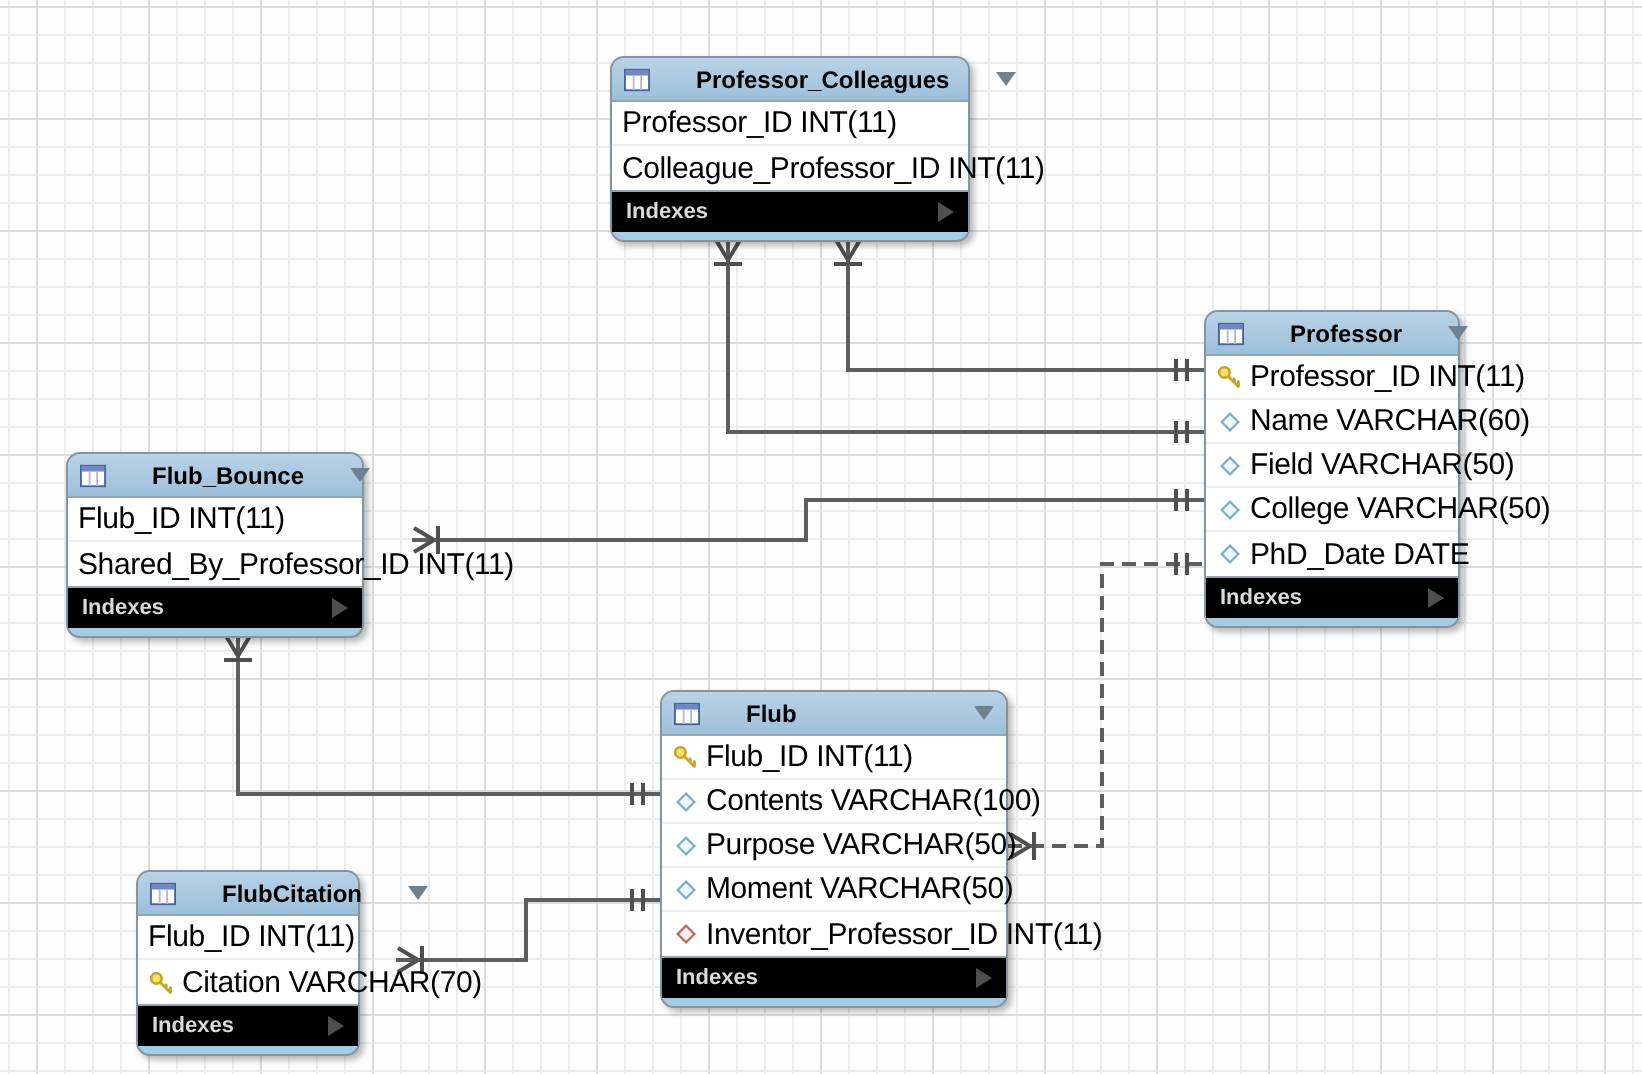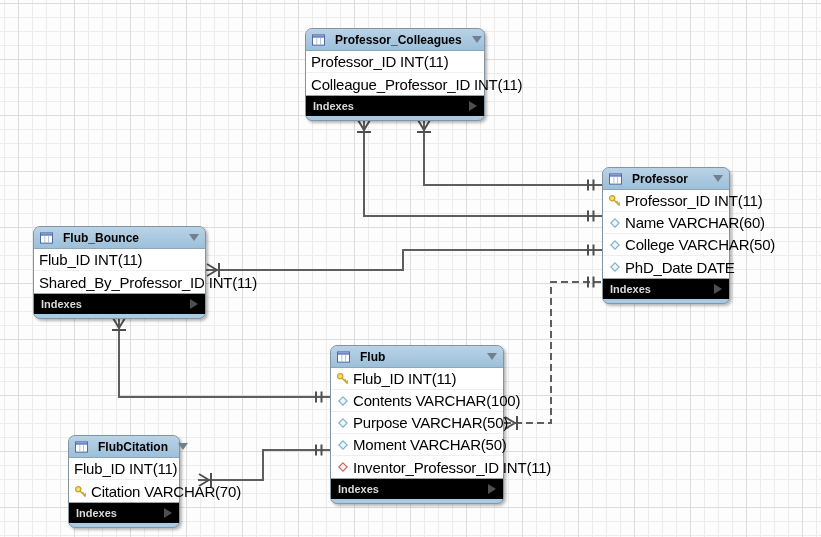--- a/index.html
+++ b/index.html
@@ -25,21 +25,21 @@
 
   .table-card {
     position:absolute; z-index:2;
     background:#a6cbe3;
     border:1px solid #8494a1;
     border-radius:7px;
     padding-bottom:4px;
     box-shadow:2px 2px 3px rgba(0,0,0,0.28);
   }
   .card-header {
-    height:22px; display:flex; align-items:center; gap:10px;
+    height:22px; display:flex; align-items:center; gap:23px;
     padding:0 6px; border-radius:6px 6px 0 0;
     background:linear-gradient(#bad2e6,#9cc0da);
     border-bottom:1px solid #8fa6ba;
   }
   .card-title { font-size:12px; font-weight:bold; color:#000; white-space:nowrap; }
   .collapse-arrow {
     margin-left:auto; width:0; height:0;
     border-left:5px solid transparent; border-right:5px solid transparent;
     border-top:7px solid #70808e;
   }
@@ -57,22 +57,22 @@
   }
   .indexes-label { font-size:11px; font-weight:bold; color:#dadada; }
   .expand-arrow {
     width:0; height:0;
     border-top:5px solid transparent; border-bottom:5px solid transparent;
     border-left:8px solid #4f4f4f;
   }
 
   
   #t-professor-colleagues { left:305px; top:28px;  width:180px; }
-  #t-professor            { left:602px; top:167px; width:128px; }
-  #t-flub-bounce          { left:33px;  top:226px; width:173px; }
+  #t-professor            { left:602px; top:155px; width:128px; }
+  #t-flub-bounce          { left:33px;  top:226px; width:149px; }
   #t-flub                 { left:330px; top:345px; width:174px; }
   #t-flubcitation         { left:68px;  top:435px; width:112px; }
 </style>
 </head>
 <body>
 
 <div class="canvas">
 
   <svg class="connectors" width="821" height="537" viewBox="0 0 821 537">
 
@@ -170,20 +170,28 @@
             </svg>
         </span>
         <span>Name VARCHAR(60)</span>
       </div>
       <div class="col-row">
         <span class="col-icon">
           <svg width="10" height="10" viewBox="0 0 10 10">
               <path d="M5 0.8 L9.2 5 L5 9.2 L0.8 5 Z" fill="#eef7fb" stroke="#79b2c8" stroke-width="1.1"></path>
             </svg>
         </span>
+        <span>Field VARCHAR(50)</span>
+      </div>
+      <div class="col-row">
+        <span class="col-icon">
+          <svg width="10" height="10" viewBox="0 0 10 10">
+              <path d="M5 0.8 L9.2 5 L5 9.2 L0.8 5 Z" fill="#eef7fb" stroke="#79b2c8" stroke-width="1.1"></path>
+            </svg>
+        </span>
         <span>College VARCHAR(50)</span>
       </div>
       <div class="col-row">
         <span class="col-icon">
           <svg width="10" height="10" viewBox="0 0 10 10">
               <path d="M5 0.8 L9.2 5 L5 9.2 L0.8 5 Z" fill="#eef7fb" stroke="#79b2c8" stroke-width="1.1"></path>
             </svg>
         </span>
         <span>PhD_Date DATE</span>
       </div>

